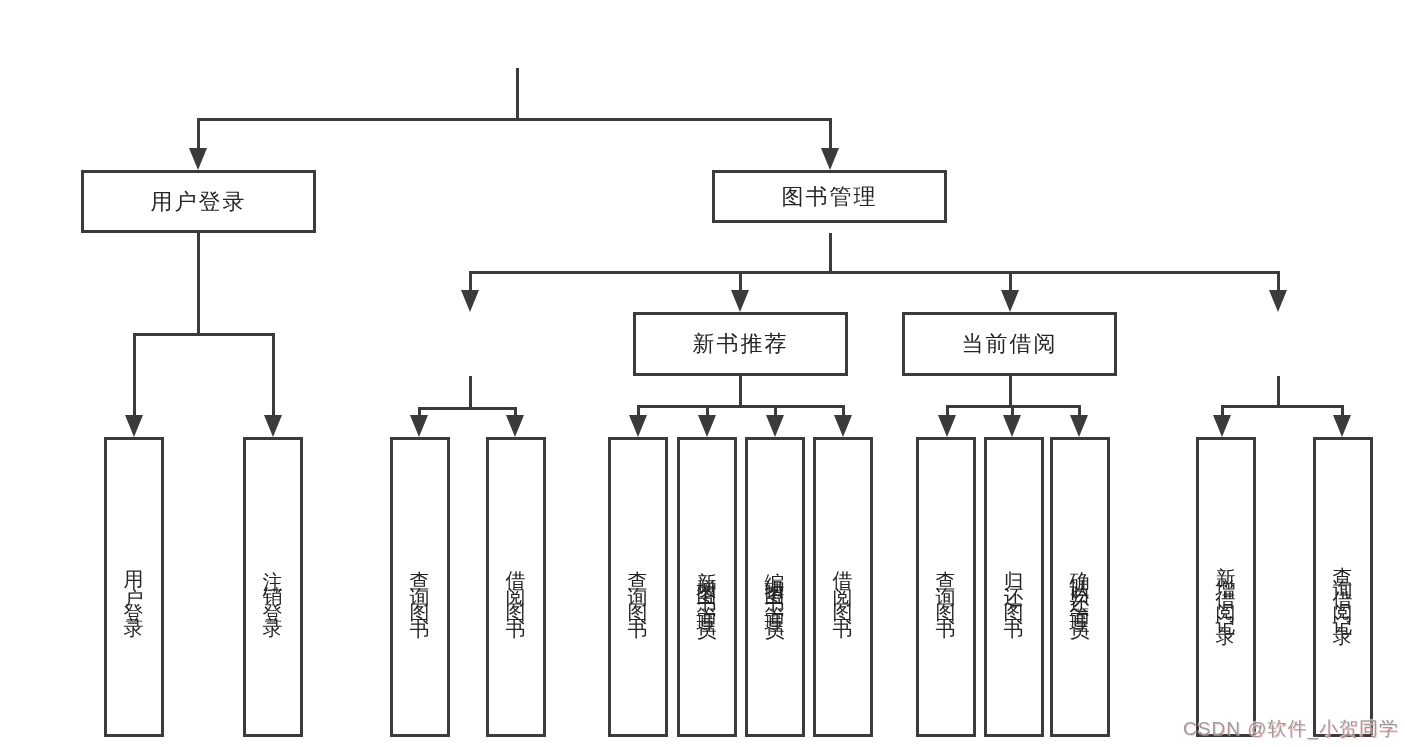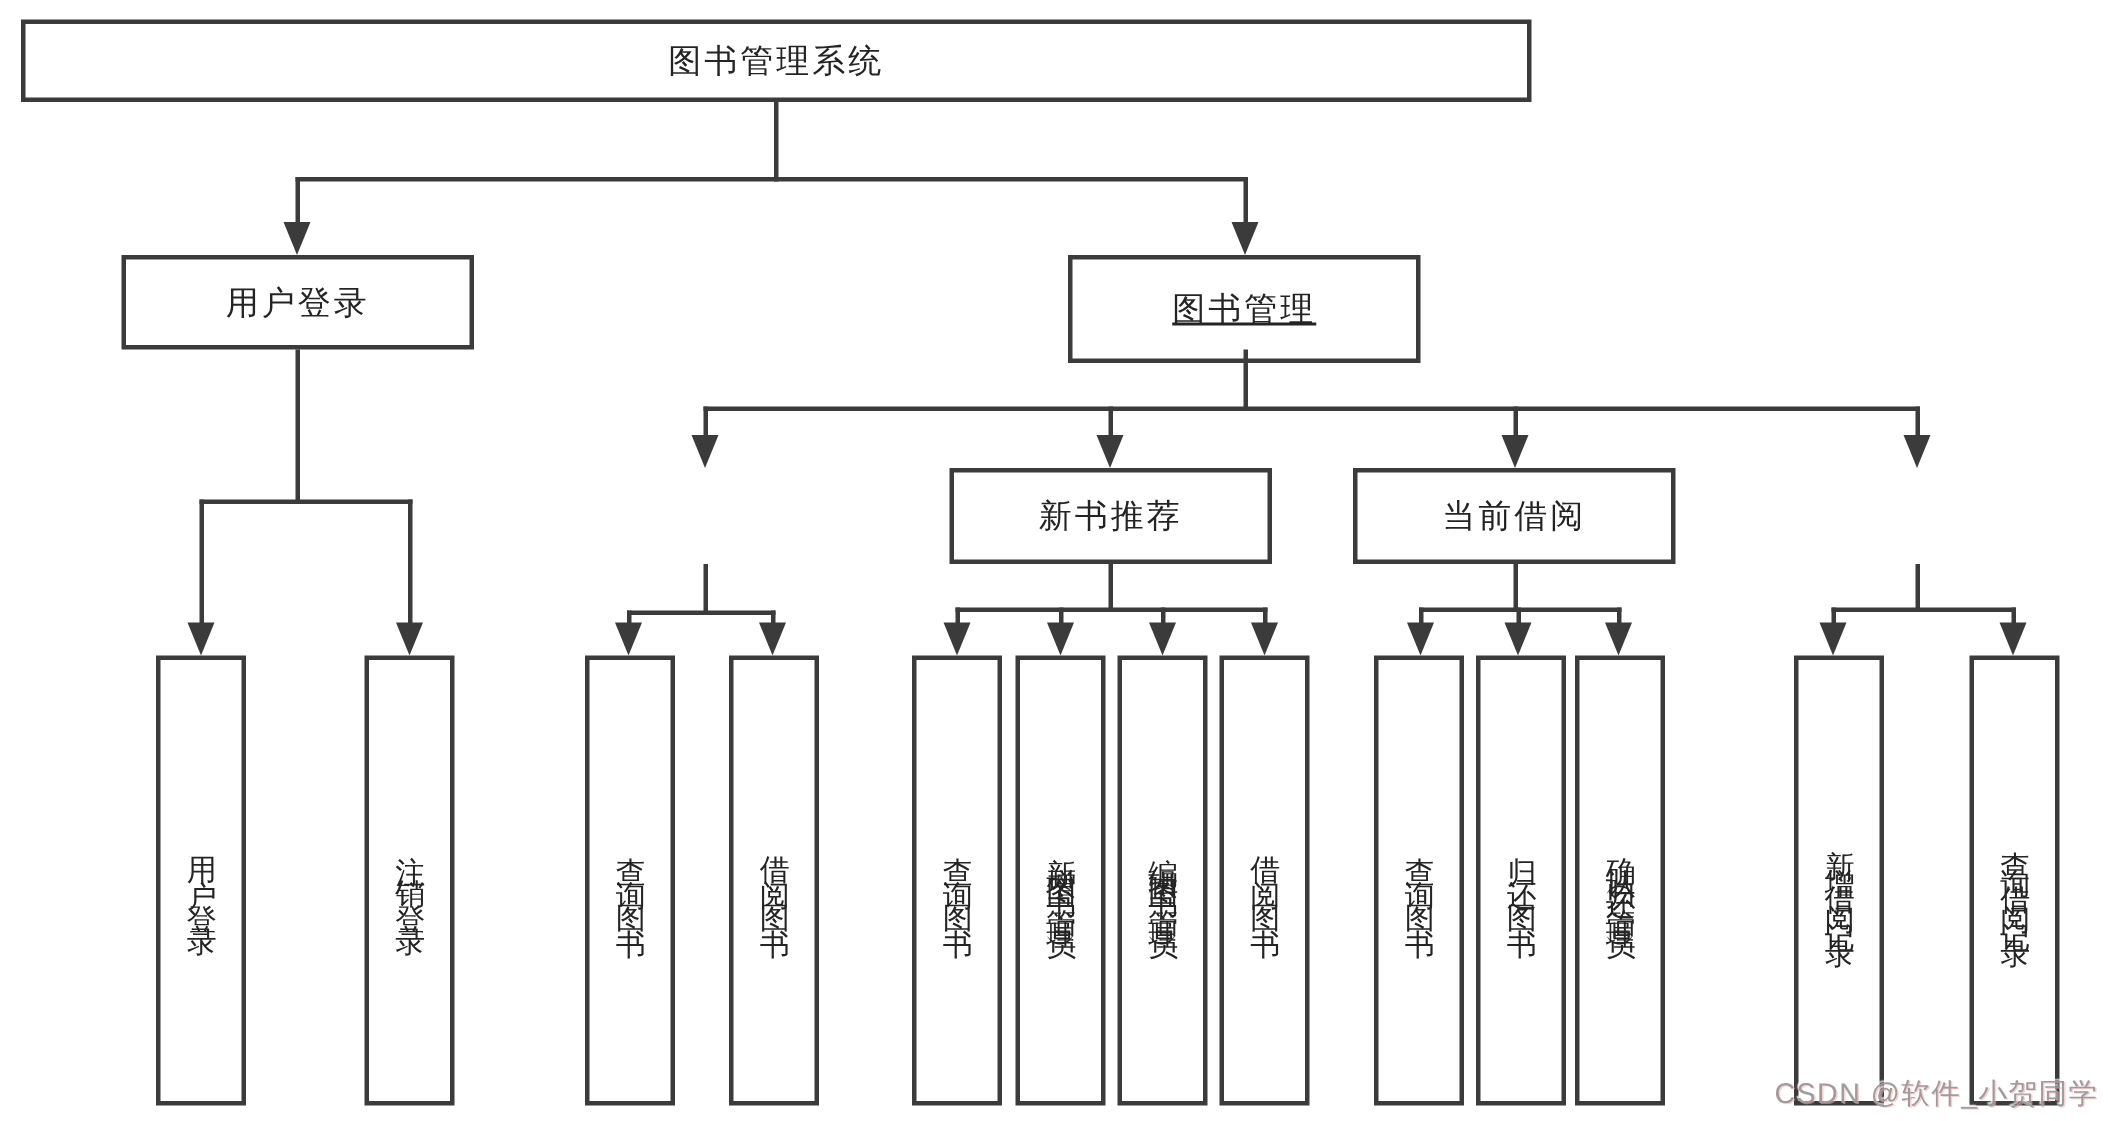--- a/index.html
+++ b/index.html
@@ -29,27 +29,24 @@
     position:absolute;right:6px;top:716px;font-size:19px;color:#9c9c9c;
     letter-spacing:1px;z-index:10;
     text-shadow:1px 1px 0 rgba(255,170,170,0.55), -1px -1px 1px rgba(255,255,255,0.9);
   }
 </style>
 </head>
 <body>
 
 <div id="canvas">
   <div class="watermark">CSDN @软件_小贺同学</div>
-<div class="box" style="left: 14px; top: 13px; width: 1007px; height: 55px;">
-      <span>图书管理系统</span>
-    </div>
     <div class="box" style="left: 81px; top: 170px; width: 235px; height: 63px;">
       <span>用户登录</span>
     </div>
-    <div class="box" style="left: 712px; top: 170px; width: 235px; height: 72px; text-decoration: underline;">
+    <div class="box" style="left: 712px; top: 170px; width: 235px; height: 53px;">
       <span>图书管理</span>
     </div>
     <div class="box" style="left: 633px; top: 312px; width: 215px; height: 64px;">
       <span>新书推荐</span>
     </div>
     <div class="box" style="left: 902px; top: 312px; width: 215px; height: 64px;">
       <span>当前借阅</span>
     </div>
     <div class="box v" style="left: 104px; top: 437px; width: 60px; height: 300px;">
       <span class="vtxt" style="letter-spacing: 16px;">用户登录</span>

